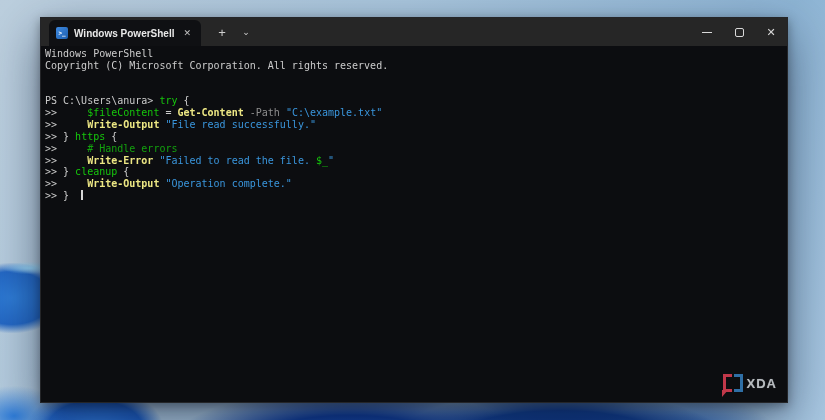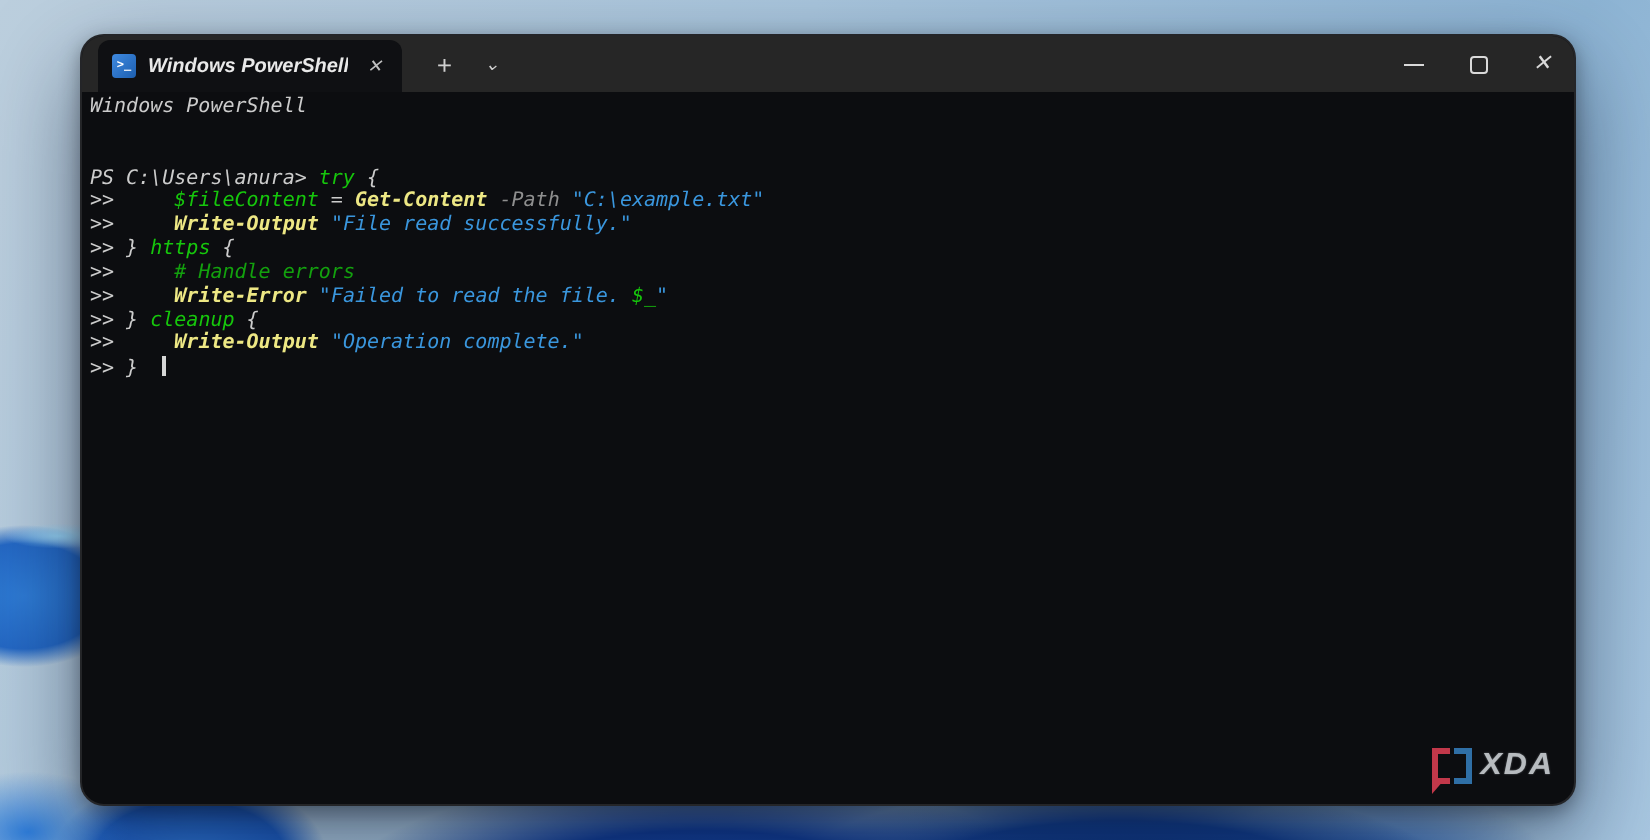--- a/index.html
+++ b/index.html
@@ -17,24 +17,24 @@
       radial-gradient(circle 76px at 420px 92px, #2b7ad6 58%, rgba(43,122,214,0) 62%),
       radial-gradient(ellipse 95px 55px at 95px 428px, #2f78d8 0%, #1e5ec2 50%, rgba(30,94,194,0) 72%),
       radial-gradient(ellipse 260px 95px at 350px 458px, #1c50b4 0%, #113c95 45%, rgba(17,60,149,0) 74%),
       radial-gradient(ellipse 230px 75px at 560px 448px, #0c2d74 0%, #123e8e 50%, rgba(18,62,142,0) 76%),
       radial-gradient(ellipse 120px 52px at 690px 432px, #2a62b8 0%, rgba(42,98,184,0) 70%),
       linear-gradient(115deg, #bccfde 0%, #a9c6dd 40%, #8db4d4 78%, #a9c8e2 100%);
   }
   
   .window{
     position:absolute;left:40px;top:17px;width:748px;height:386px;
-    border-radius:12px;overflow:hidden;background:#0c0d10;
+    border-radius:0;overflow:hidden;background:#0c0d10;
     border:1px solid rgba(255,255,255,.10);box-sizing:border-box;
     box-shadow:0 18px 45px rgba(5,15,40,.5), 0 3px 10px rgba(0,0,0,.35);
-    display:flex;flex-direction:column;font-style:italic;
+    display:flex;flex-direction:column;
   }
   .titlebar{
     height:28px;flex:0 0 28px;background:#262626;
     display:flex;align-items:flex-end;
   }
   .tab{
     margin-left:8px;width:152px;height:26px;background:#0f1013;
     border-radius:6px 6px 0 0;display:flex;align-items:center;
     padding:0 7px;box-sizing:border-box;gap:6px;cursor:default;
   }
@@ -76,21 +76,21 @@
   .xda{
     position:absolute;right:10px;bottom:10px;display:flex;align-items:center;
   }
   .xda-bl{width:9px;height:18px;border:3.5px solid #c2384a;border-right:none;box-sizing:border-box;position:relative;}
   .xda-bl::after{
     content:"";position:absolute;left:-3.5px;bottom:-8px;width:0;height:0;
     border-left:6px solid #c2384a;border-bottom:7px solid transparent;
   }
   .xda-br{width:9px;height:18px;border:3.5px solid #2f6fa6;border-left:none;box-sizing:border-box;margin-left:2px;}
   .xda-text{
-    margin-left:4px;font-size:16px;font-weight:700;letter-spacing:1px;
+    margin-left:4px;font-size:13px;font-weight:700;letter-spacing:1px;
     color:#b7bbbf;line-height:1;text-shadow:0 0 1px #6a6e72;
     font-family:"Liberation Sans",sans-serif;transform:scaleY(.95);
   }
 </style>
 </head>
 <body>
 
 <div class="wallpaper"></div>
 
 <div class="window">
@@ -112,20 +112,21 @@
       </div>
       <div class="ctrl">
         <span class="close-glyph">✕</span>
       </div>
     </div>
   </div>
 
   <div class="terminal">
     <div id="terminal-output">
         <div class="tline"><span style="color: rgb(204, 204, 204);">Windows PowerShell</span></div>
+        <div class="tline"><span style="color: rgb(204, 204, 204);">Copyright (C) Microsoft Corporation. All rights reserved.</span></div>
         <div class="tline"><span style="color: rgb(204, 204, 204);"> </span></div>
         <div class="tline"><span style="color: rgb(204, 204, 204);"> </span></div>
         <div class="tline"><span style="color: rgb(204, 204, 204);">PS C:\Users\anura&gt; </span><span style="color: rgb(22, 198, 12);">try</span><span style="color: rgb(204, 204, 204);"> {</span></div>
         <div class="tline"><span style="color: rgb(204, 204, 204);">&gt;&gt;     </span><span style="color: rgb(22, 198, 12);">$fileContent</span><span style="color: rgb(204, 204, 204);"> = </span><span style="color: rgb(237, 231, 132); font-weight: 700;">Get-Content</span><span style="color: rgb(204, 204, 204);"> </span><span style="color: rgb(143, 143, 143);">-Path</span><span style="color: rgb(204, 204, 204);"> </span><span style="color: rgb(58, 150, 221);">"C:\example.txt"</span></div>
         <div class="tline"><span style="color: rgb(204, 204, 204);">&gt;&gt;     </span><span style="color: rgb(237, 231, 132); font-weight: 700;">Write-Output</span><span style="color: rgb(204, 204, 204);"> </span><span style="color: rgb(58, 150, 221);">"File read successfully."</span></div>
         <div class="tline"><span style="color: rgb(204, 204, 204);">&gt;&gt; } </span><span style="color: rgb(22, 198, 12);">https</span><span style="color: rgb(204, 204, 204);"> {</span></div>
         <div class="tline"><span style="color: rgb(204, 204, 204);">&gt;&gt;     </span><span style="color: rgb(19, 161, 14); margin-top: 40px;"># Handle errors</span></div>
         <div class="tline"><span style="color: rgb(204, 204, 204);">&gt;&gt;     </span><span style="color: rgb(237, 231, 132); font-weight: 700;">Write-Error</span><span style="color: rgb(204, 204, 204);"> </span><span style="color: rgb(58, 150, 221);">"Failed to read the file. </span><span style="color: rgb(22, 198, 12);">$_</span><span style="color: rgb(58, 150, 221);">"</span></div>
         <div class="tline"><span style="color: rgb(204, 204, 204);">&gt;&gt; } </span><span style="color: rgb(22, 198, 12);">cleanup</span><span style="color: rgb(204, 204, 204);"> {</span></div>
         <div class="tline"><span style="color: rgb(204, 204, 204);">&gt;&gt;     </span><span style="color: rgb(237, 231, 132); font-weight: 700;">Write-Output</span><span style="color: rgb(204, 204, 204);"> </span><span style="color: rgb(58, 150, 221);">"Operation complete."</span></div>

